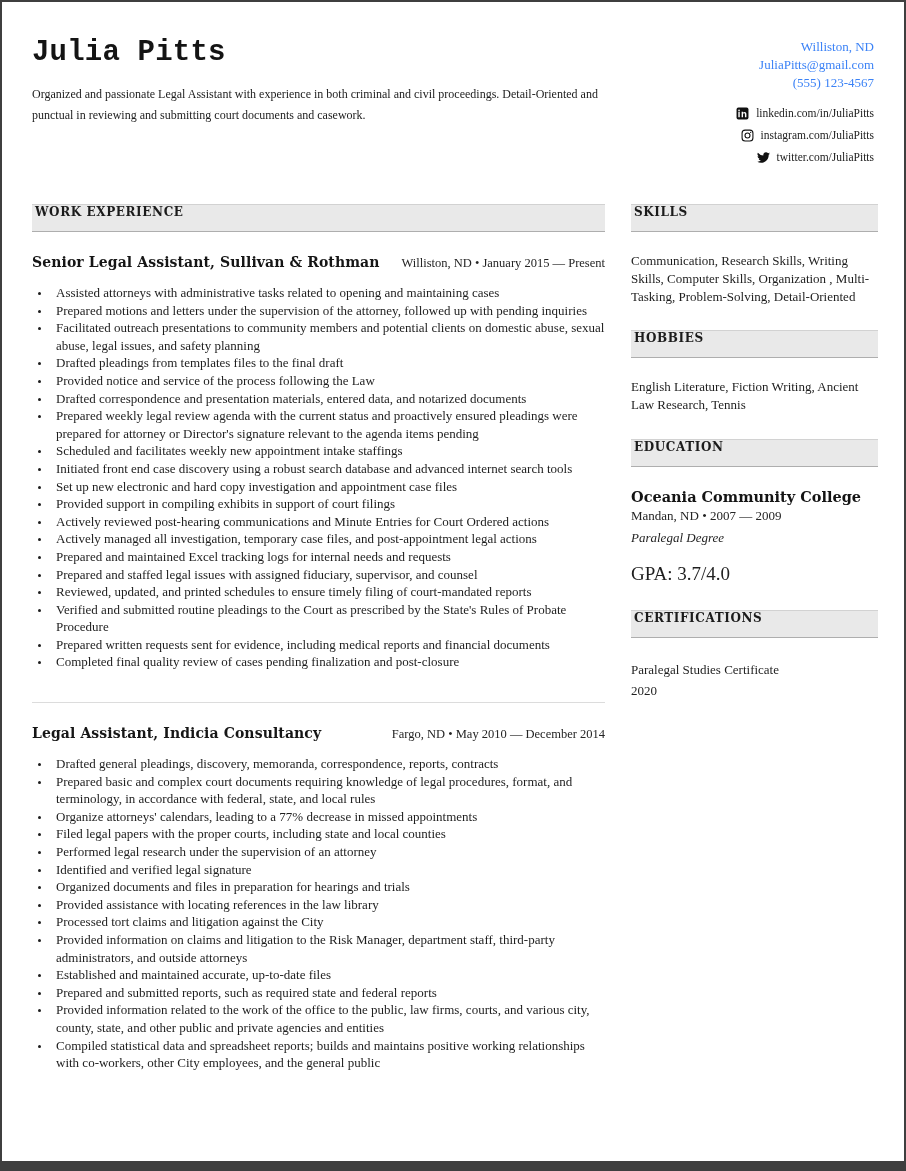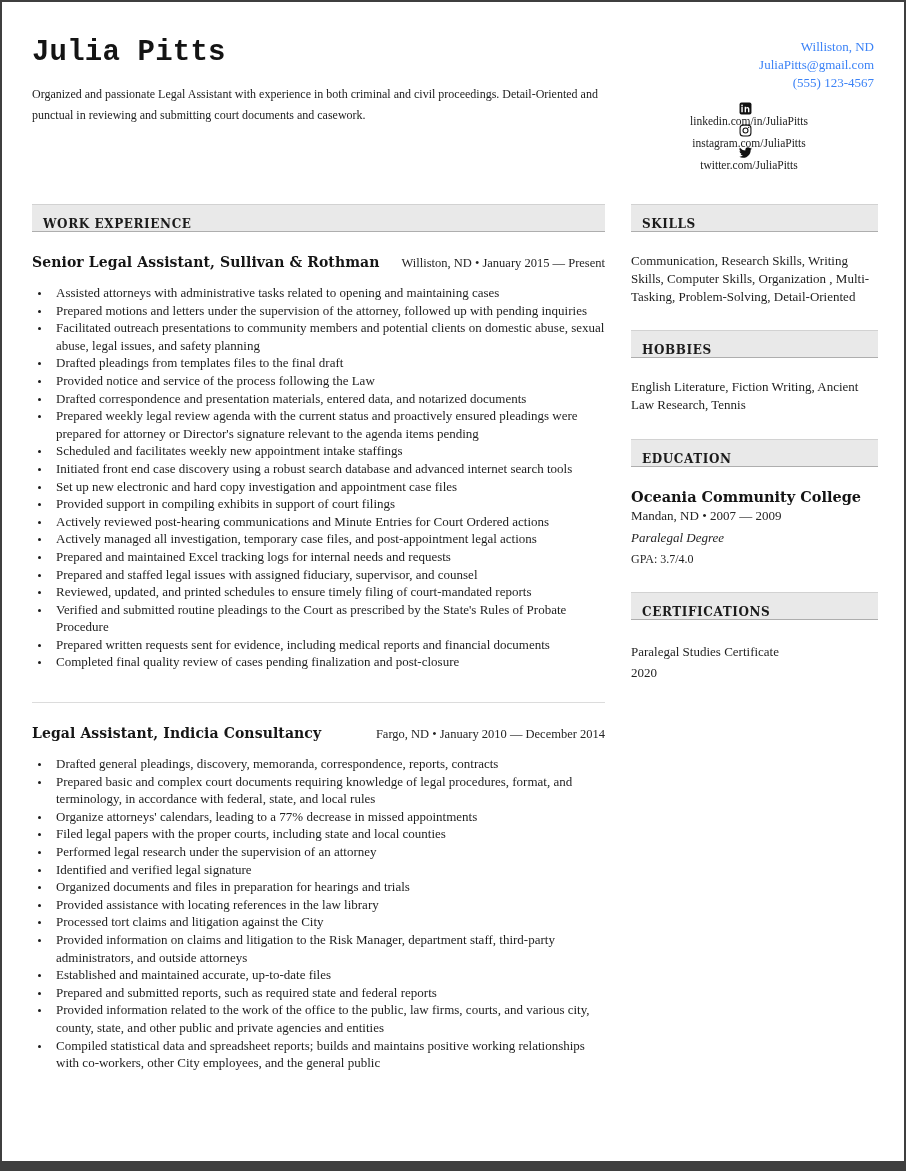--- a/index.html
+++ b/index.html
@@ -31,36 +31,36 @@
     margin-top: 15px;
     font-size: 12px;
     line-height: 21px;
     color: #1c1c1c;
     max-width: 572px;
   }
   .header-right { width: 250px; text-align: right; padding-top: 2px; }
   .contact-line { font-size: 13px; line-height: 18px; color: #3b82f6; }
   .socials { margin-top: 10px; }
   .social-row {
-    display: flex; justify-content: flex-start; align-items: center;
-    height: 22px; font-size: 11.5px; color: #222; flex-direction: column;
+    display: flex; justify-content: flex-end; align-items: center;
+    height: 22px; font-size: 11.5px; color: #222;
   }
   .social-icon { width: 13px; height: 13px; margin-right: 7px; flex: 0 0 auto; display: inline-flex; }
   .social-icon svg { width: 13px; height: 13px; }
   
   .columns { display: flex; margin-top: 36px; gap: 26px; }
   .left-col  { width: 573px; flex: 0 0 573px; }
   .right-col { width: 247px; flex: 0 0 247px; }
   .section-bar {
     background: #e9e9e9;
     border-top: 1px solid #d2d2d2;
     border-bottom: 1px solid #aeaeae;
     height: 28px;
-    display: flex; align-items: flex-end;
-    padding: 0 11px;
+    display: flex; align-items: flex-start;
+    padding: 0 3px;
     font-family: "DejaVu Serif", serif;
     font-size: 12px;
     font-weight: 700;
     letter-spacing: 0.6px;
     color: #1b1b1b;
   }
   
   .job { margin-top: 22px; }
   .job-divider { border: none; border-top: 1px solid #dcdcdc; margin: 31px 0 0 0; }
   .job-head { display: flex; justify-content: space-between; align-items: baseline; }
@@ -85,21 +85,21 @@
     line-height: 17.8px;
     color: #1d1d1d;
   }
   .edu-block { margin: 21px 0 25px 0; }
   .edu-school {
     font-family: "DejaVu Serif", serif;
     font-size: 14.5px; font-weight: 700; color: #141414;
   }
   .edu-meta { margin-top: 3px; font-size: 13px; color: #242424; }
   .edu-degree { margin-top: 6px; font-size: 13px; font-style: italic; }
-  .edu-gpa { margin-top: 6px; font-size: 12px; }
+  .edu-gpa { margin-top: 17px; font-size: 19px; }
   .cert-block { margin-top: 21px; }
   .cert-line { font-size: 13px; line-height: 21px; }
 </style>
 </head>
 <body>
 
 <div class="page">
 
   <div class="header">
     <div class="header-left">
@@ -173,21 +173,21 @@
               <li>Reviewed, updated, and printed schedules to ensure timely filing of court-mandated reports</li>
               <li>Verified and submitted routine pleadings to the Court as prescribed by the State's Rules of Probate Procedure</li>
               <li>Prepared written requests sent for evidence, including medical reports and financial documents</li>
               <li>Completed final quality review of cases pending finalization and post-closure</li>
             </ul>
           </div>
           <hr class="job-divider">
           <div class="job">
             <div class="job-head">
               <div class="job-title">Legal Assistant, Indicia Consultancy</div>
-              <div class="job-meta">Fargo, ND • January 2010 — December 2014</div>
+              <div class="job-meta">Fargo, ND • May 2010 — December 2014</div>
             </div>
             <ul class="job-bullets">
               <li>Drafted general pleadings, discovery, memoranda, correspondence, reports, contracts</li>
               <li>Prepared basic and complex court documents requiring knowledge of legal procedures, format, and terminology, in accordance with federal, state, and local rules</li>
               <li>Organize attorneys' calendars, leading to a 77% decrease in missed appointments</li>
               <li>Filed legal papers with the proper courts, including state and local counties</li>
               <li>Performed legal research under the supervision of an attorney</li>
               <li>Identified and verified legal signature</li>
               <li>Organized documents and files in preparation for hearings and trials</li>
               <li>Provided assistance with locating references in the law library</li>

